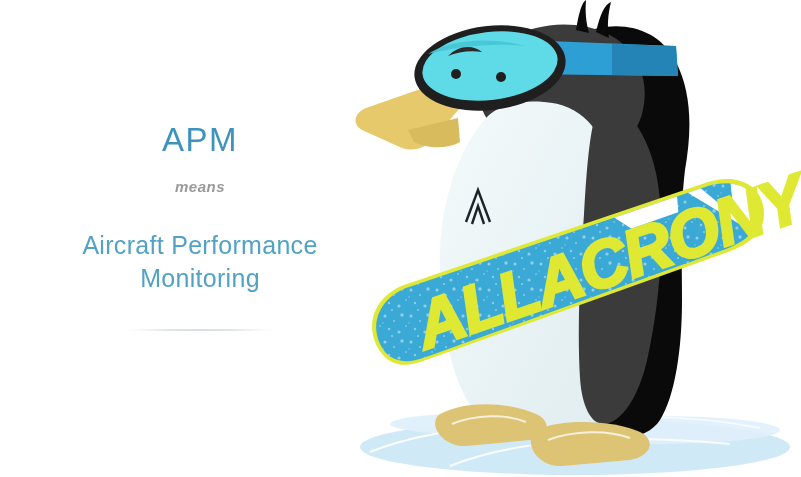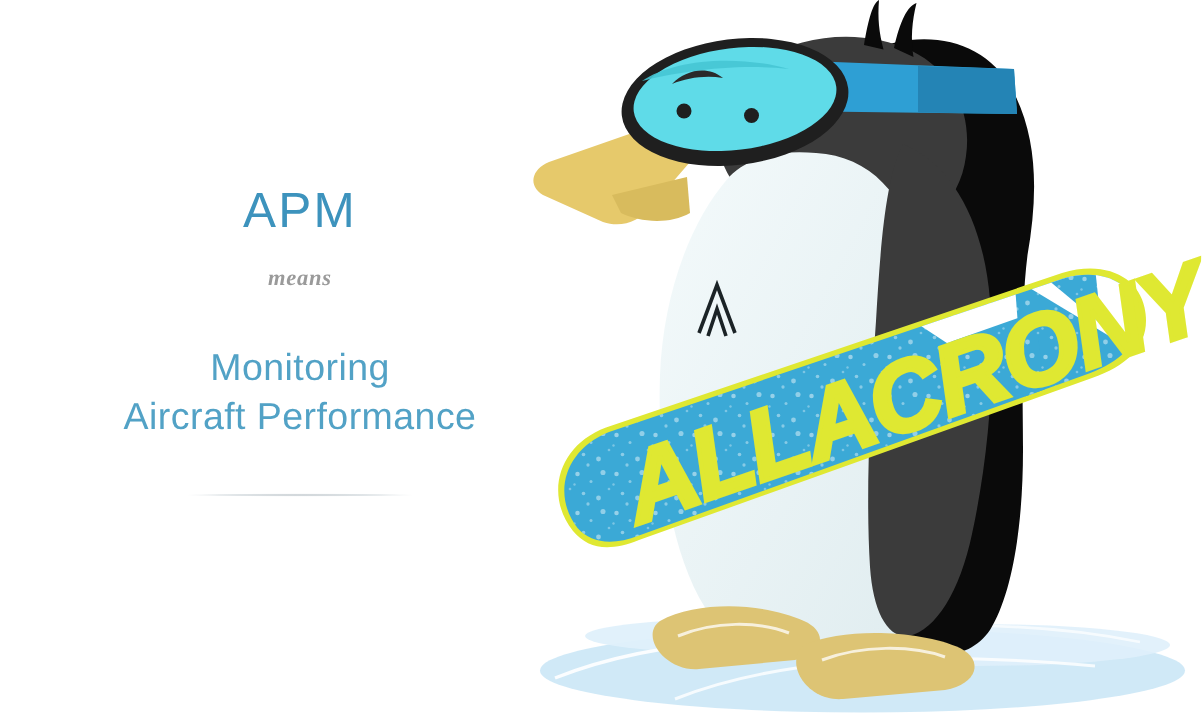--- a/index.html
+++ b/index.html
@@ -33,21 +33,21 @@
   #acronym {
     font-family: "Liberation Sans", sans-serif;
     font-size: 33px;
     font-weight: 300;
     letter-spacing: 1.5px;
     color: #3d93bd;
     line-height: 1;
     margin-bottom: 22px;
   }
   #means {
-    font-family: Liberation Serif, serif;
+    font-family: Liberation Sans, sans-serif;
     font-style: italic;
     font-weight: bold;
     font-size: 15px;
     color: #9a9a9a;
     letter-spacing: 0.5px;
     margin-bottom: 34px;
   }
   #expansion {
     font-family: "Liberation Sans", sans-serif;
     font-size: 25px;
@@ -90,22 +90,22 @@
 
 <div id="stage">
 
   <div id="text-panel">
 
     <div id="acronym">APM</div>
 
     <div id="means">means</div>
 
     <div id="expansion">
+      <div>Aircraft Performance</div>
       <div>Monitoring</div>
-      <div>Aircraft Performance</div>
     </div>
 
     <div id="divider"></div>
 
   </div>
 
   <div id="artwork">
     <svg width="471" height="477" viewBox="0 0 471 477" xmlns="http://www.w3.org/2000/svg">
       <defs>
 

